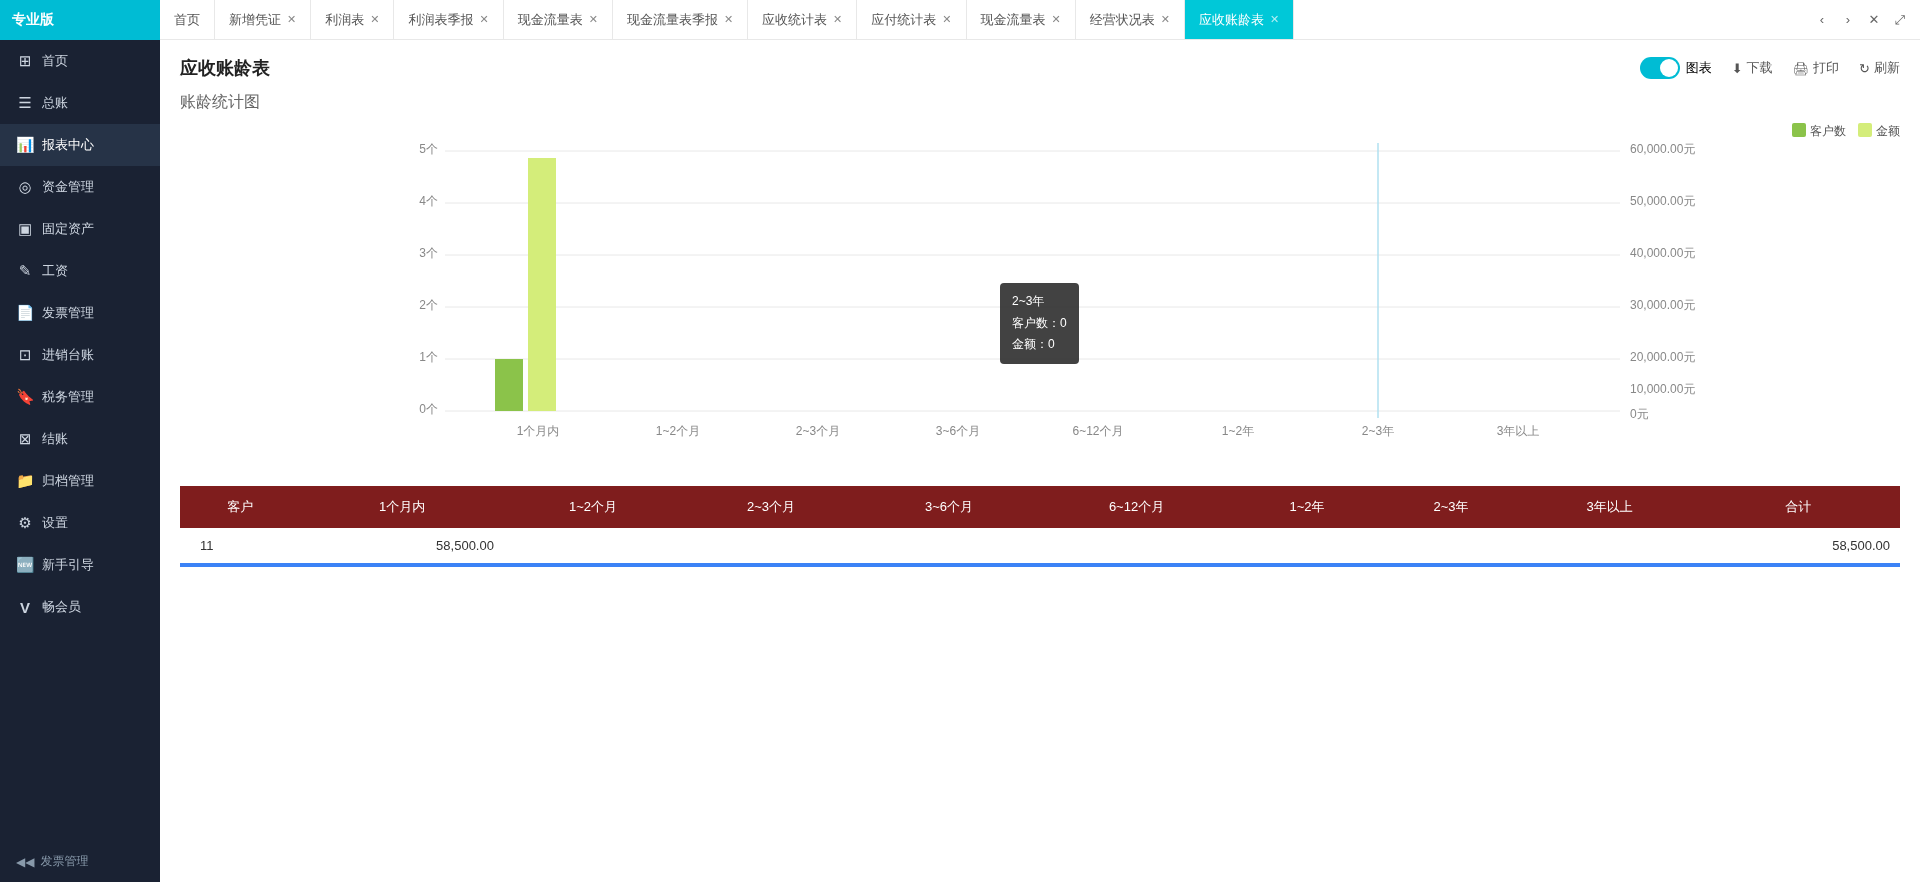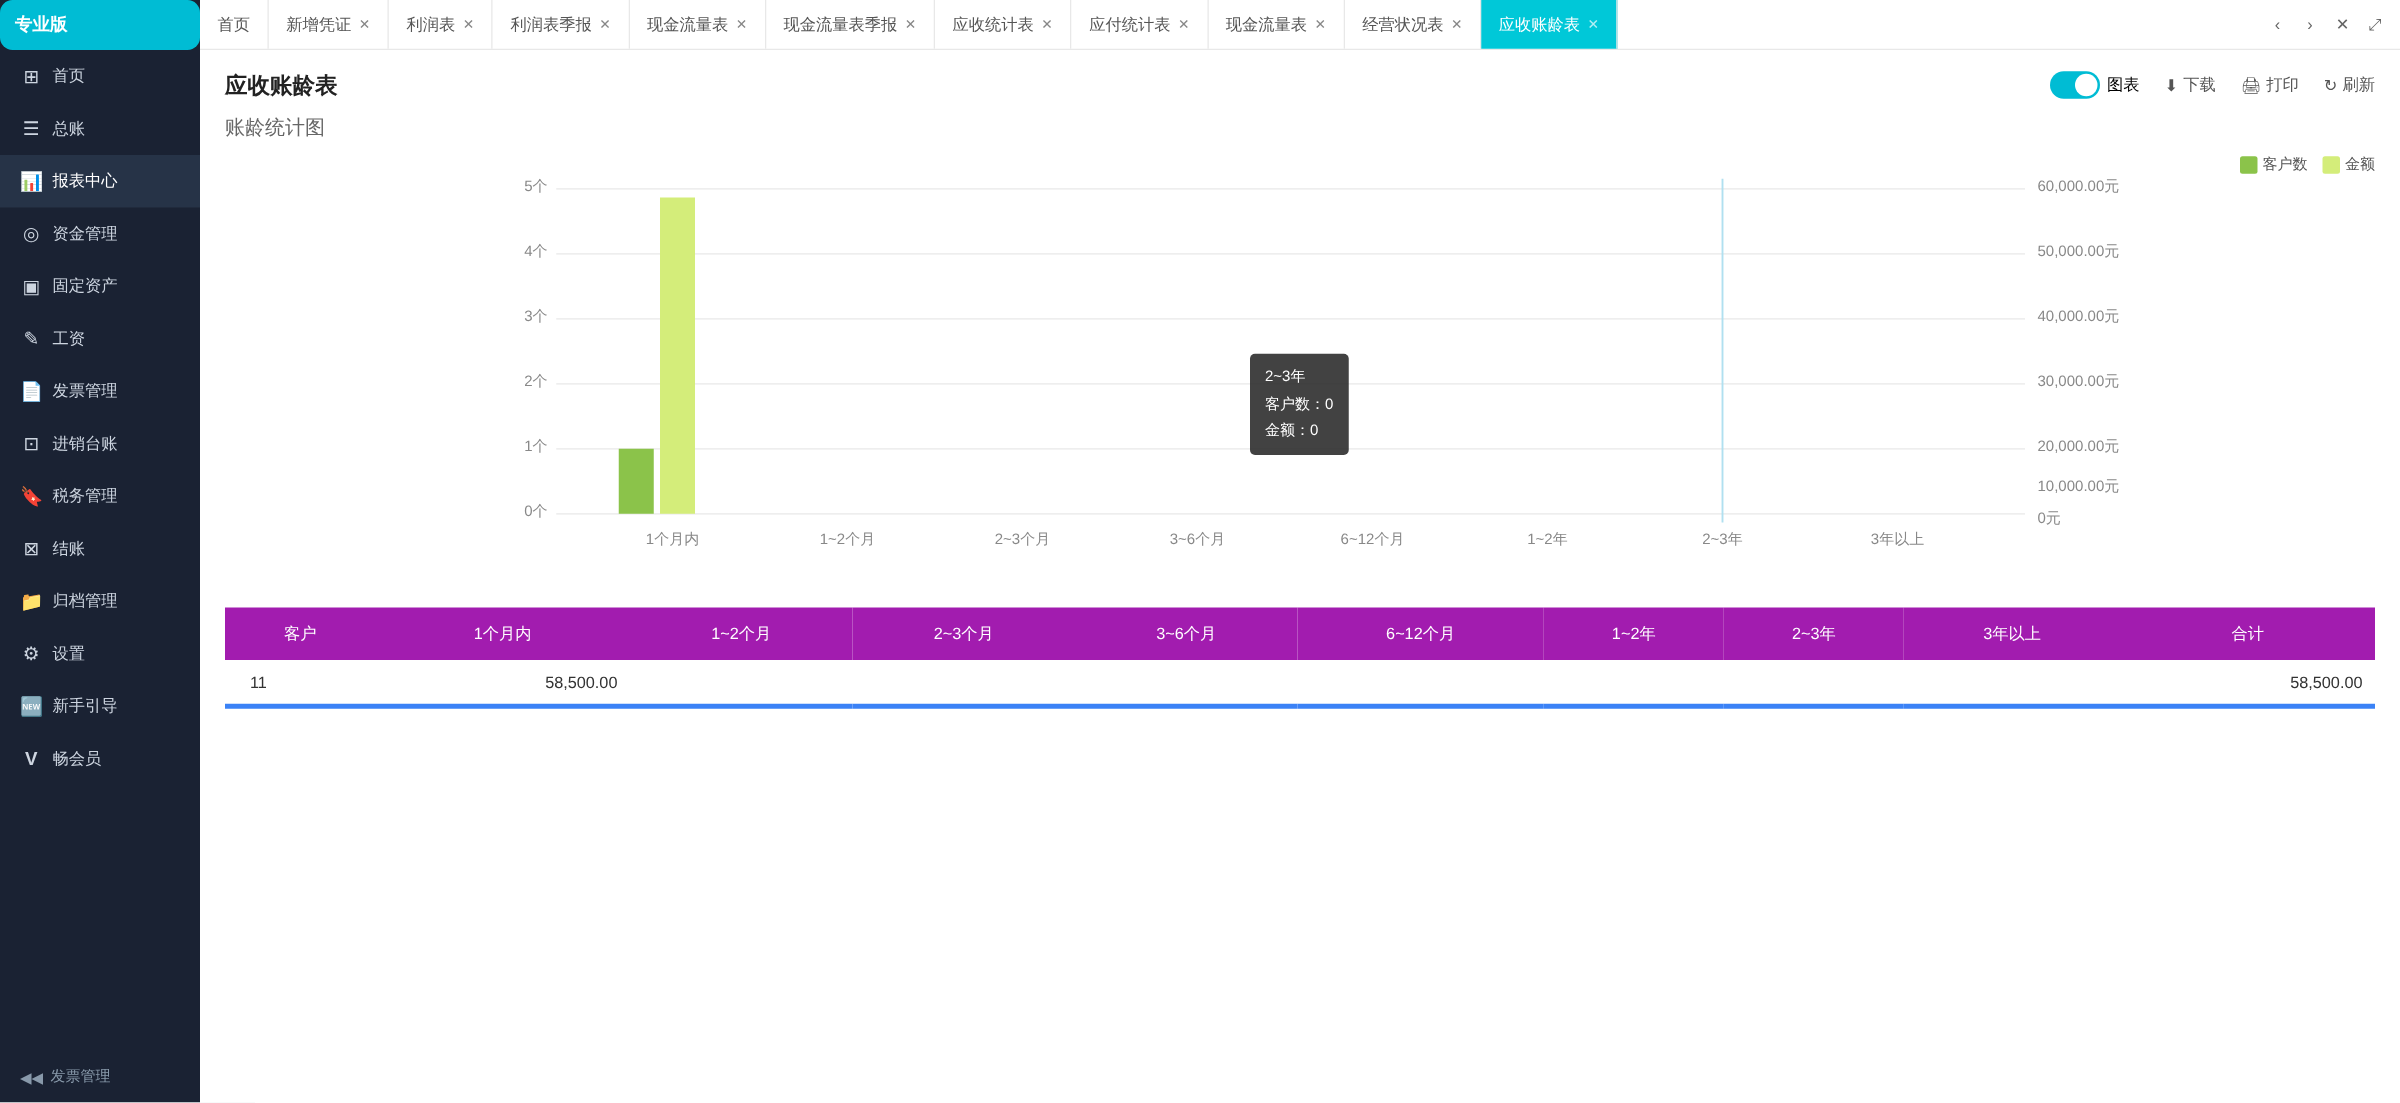--- a/index.html
+++ b/index.html
@@ -17,21 +17,20 @@
     }
     .sidebar-logo {
       background: #00bcd4;
       padding: 8px 12px;
       color: white;
       font-size: 14px;
       font-weight: bold;
       height: 40px;
       display: flex;
       align-items: center;
-      border-radius: 10px;
     }
     .sidebar-item {
       display: flex;
       align-items: center;
       padding: 12px 16px;
       cursor: pointer;
       gap: 8px;
       font-size: 13px;
       color: #cdd5e0;
     }
@@ -181,21 +180,20 @@
       top: 0;
       right: 0;
       display: flex;
       align-items: center;
       gap: 12px;
       font-size: 12px;
       color: #555;
     }
     .legend-item {
       display: flex;
-      align-items: center;
       gap: 4px;
     }
     .legend-dot {
       width: 14px;
       height: 14px;
       border-radius: 2px;
     }
 
     
     .chart-tooltip {
@@ -214,21 +212,21 @@
     .data-table-wrap {
       padding: 0 20px 20px;
       background: white;
     }
     .data-table {
       width: 100%;
       border-collapse: collapse;
       font-size: 13px;
     }
     .data-table thead tr {
-      background: #a21caf;
+      background: #7f1d1d;
       color: white;
     }
     .data-table thead th {
       padding: 12px 10px;
       text-align: center;
       font-weight: normal;
     }
     .data-table thead th:first-child {
       text-align: center;
     }

